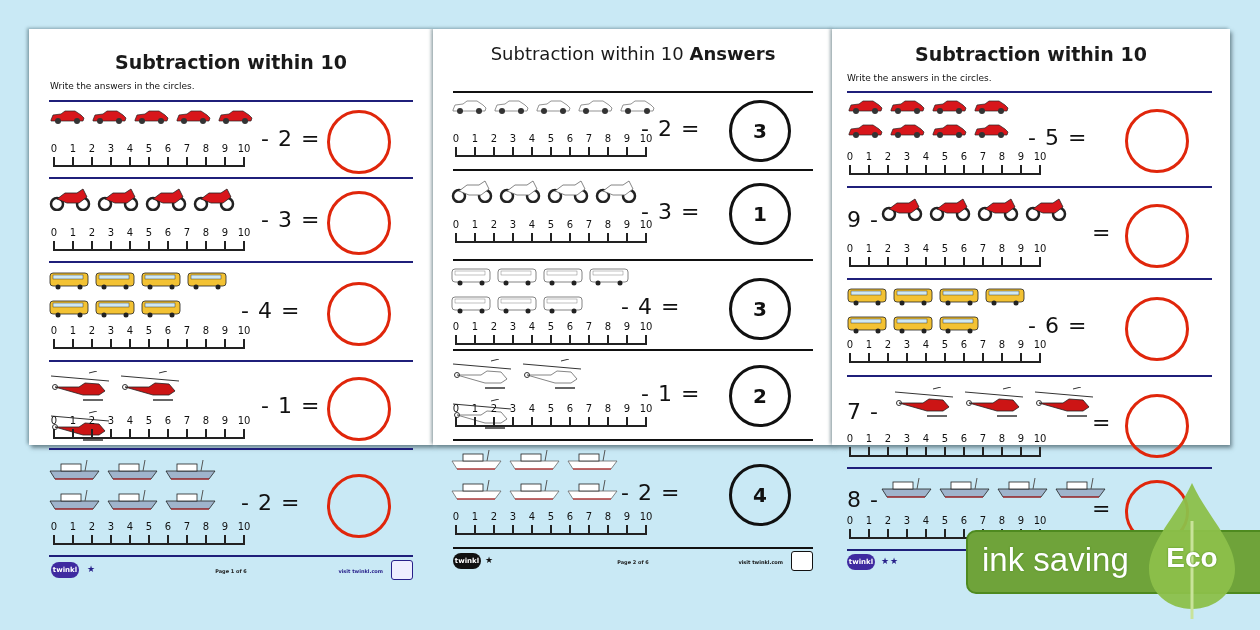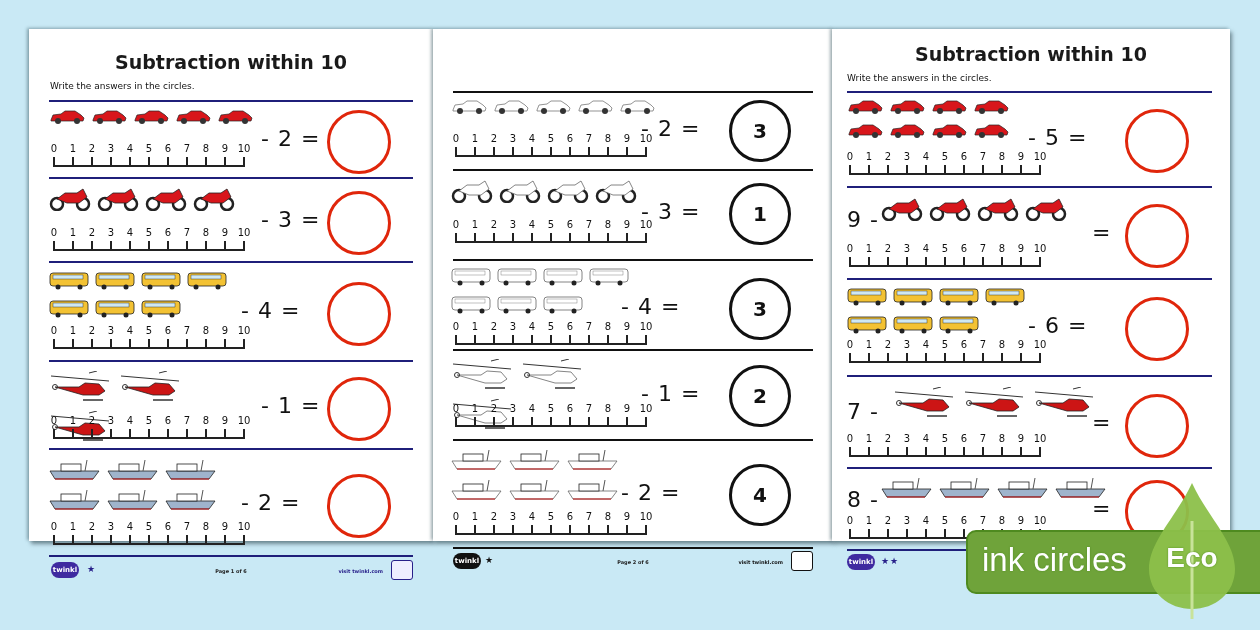--- a/index.html
+++ b/index.html
@@ -1,20 +1,20 @@
 <!DOCTYPE html>
 <html><head>
 <meta charset="utf-8">
 <style>
   * { box-sizing: border-box; margin: 0; padding: 0; }
   html, body { width: 1260px; height: 630px; overflow: hidden; }
   body { background: #c9e9f5; font-family: "DejaVu Sans", sans-serif; position: relative; }
 
   .page {
-    position: absolute; top: 29px; height: 512px; background: #fff;
+    position: absolute; top: 29px; height: 416px; background: #fff;
     box-shadow: -2px -1px 3px rgba(60,90,100,0.45), 2px 3px 4px rgba(40,60,70,0.55);
   }
   #page1 { left: 29px; width: 404px; z-index: 1; }
   #page2 { left: 433px; width: 400px; z-index: 2; }
   #page3 { left: 832px; width: 398px; z-index: 3; }
 
   .title {
     position: absolute; left: 0; right: 0; text-align: center;
     font-family: "DejaVu Sans", sans-serif; font-size: 19px; font-weight: bold; color: #1a1a1a;
   }
@@ -409,20 +409,21 @@
   <div class="footer" style="top:533px">
     <div class="logo" style="left:2px;top:0">twinkl</div>
     <div class="stars" style="left:38px;top:2px">★</div>
     <div class="pagenum" style="top:6px">Page 1 of 6</div>
     <div class="site" style="right:30px;top:6px">visit twinkl.com</div>
     <div class="badge" style="right:0;top:-2px"></div>
   </div>
 </div>
 
 <div class="page" id="page2">
+  <div class="title" style="top:14px"><span>Subtraction within 10 </span><b>Answers</b></div>
   <div class="rule" style="top:62px"></div>
   <div class="row" style="top: 68px; height: 70px;">
       <div class="icons" style="left: 18px; top: 2px; width: 210px;">
         <span class="veh"><svg width="36" height="16" viewBox="0 0 36 16">
             <path d="M2 11 L4 6 L12 5 L16 2 L26 2 L32 6 L35 9 L34 12 L2 12 Z" fill="#fff" stroke="#666" stroke-width="0.7"></path>
             <circle cx="9" cy="12" r="3" fill="#333"></circle>
             <circle cx="28" cy="12" r="3" fill="#333"></circle>
           </svg></span>
         <span class="veh"><svg width="36" height="16" viewBox="0 0 36 16">
             <path d="M2 11 L4 6 L12 5 L16 2 L26 2 L32 6 L35 9 L34 12 L2 12 Z" fill="#fff" stroke="#666" stroke-width="0.7"></path>
@@ -1084,19 +1085,19 @@
       </div>
     </div>
   <div class="rule" style="top:520px;left:15px;right:18px"></div>
   <div class="footer" style="top:525px;left:15px">
     <div class="logo" style="left:0;top:0">twinkl</div>
     <div class="stars" style="left:34px;top:2px">★★</div>
   </div>
 </div>
 
 <div class="eco-banner">
-  <div class="eco-text">ink circles</div>
+  <div class="eco-text">ink saving</div>
 </div>
 <svg class="eco-leaf" viewBox="0 0 90 140">
   <path d="M45 2 C60 35 88 60 88 88 C88 112 68 128 45 128 C22 128 2 112 2 88 C2 60 30 35 45 2 Z" fill="#8cc04a" opacity="0.95"></path>
   <line x1="45" y1="40" x2="45" y2="138" stroke="#c8e39a" stroke-width="3"></line>
 </svg>
 <div class="eco-label">Eco</div>
 
 </body></html>

